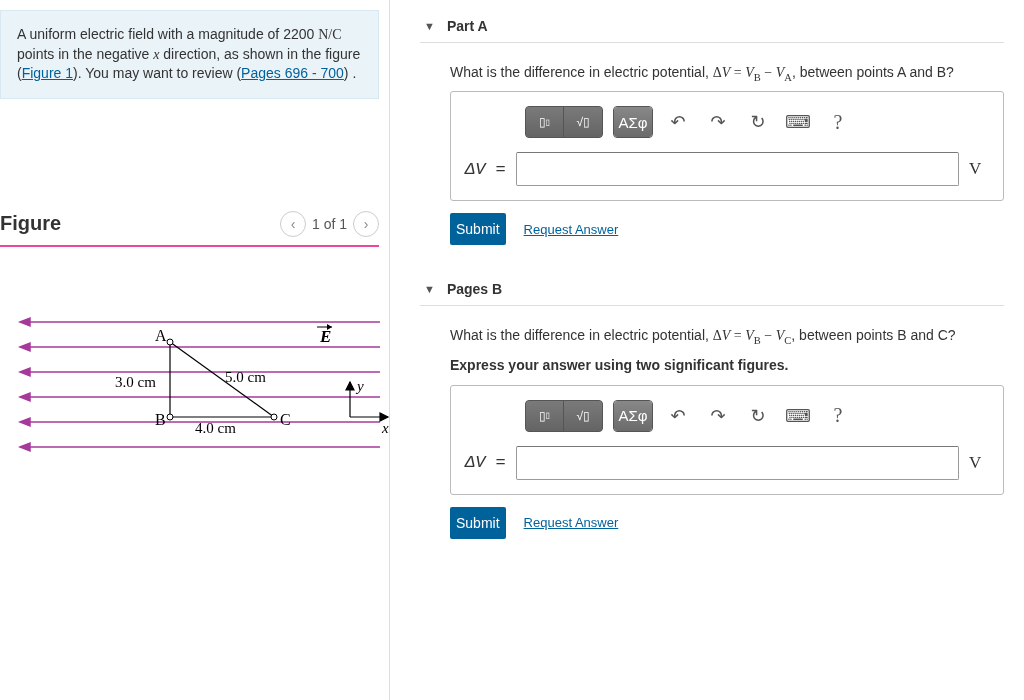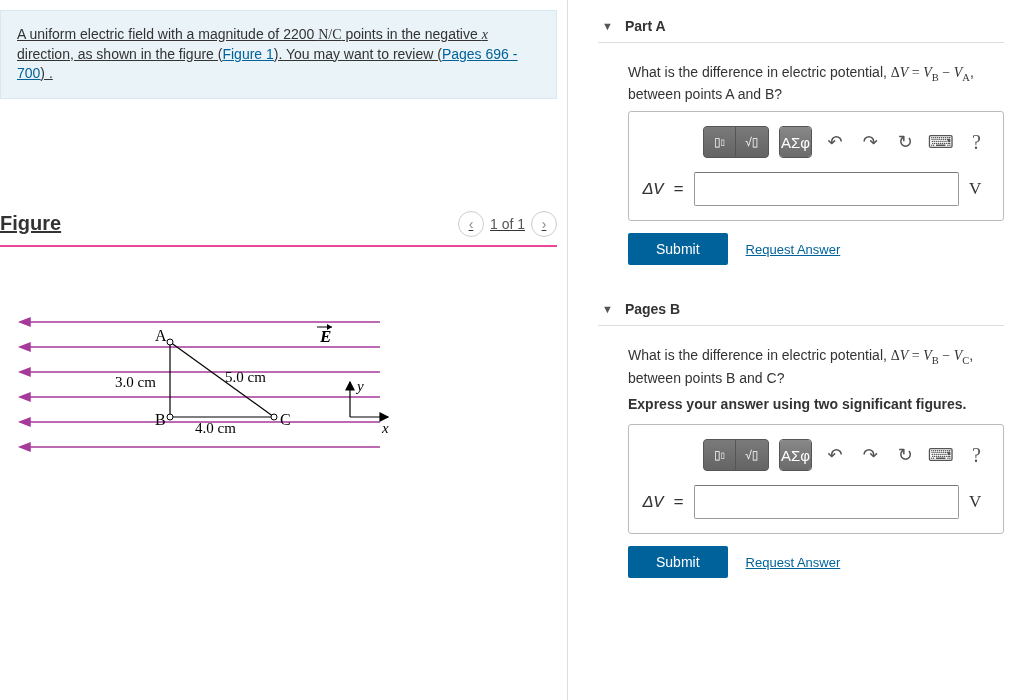--- a/index.html
+++ b/index.html
@@ -1,17 +1,17 @@
 <!DOCTYPE html>
 <html><head>
 <meta charset="utf-8">
 <style>
   * { box-sizing: border-box; margin: 0; padding: 0; }
   body { font-family: Arial, Helvetica, sans-serif; font-size: 14px; color: #333; background: #fff; width: 1024px; height: 700px; overflow: hidden; display: flex; }
-  .left-col { width: 568px; padding: 10px 10px 19px 0; border-right: 1px solid #ddd; text-decoration: underline; }
+  .left-col { width: 390px; padding: 10px 10px 19px 0; border-right: 1px solid #ddd; }
   .right-col { flex: 1; padding: 0 20px 10px 30px; overflow-y: auto; }
 
   .problem-box { background: #eaf3f8; border: 1px solid #d7e8f0; padding: 14px 16px; color: #333; line-height: 1.4; margin-bottom: 20px; }
   .problem-box a { color: #00629b; text-decoration: underline; }
 
   .fig-header { display: flex; align-items: center; justify-content: space-between; margin-top: 112px; padding-bottom: 8px; border-bottom: 2px solid #ec4899; }
   .fig-title { font-size: 20px; font-weight: bold; }
   .pager { display: flex; align-items: center; gap: 6px; color: #555; }
   .pager-btn { width: 26px; height: 26px; border: 1px solid #ccc; border-radius: 50%; display: flex; align-items: center; justify-content: center; color: #888; background: #fff; cursor: pointer; }
 
@@ -29,21 +29,21 @@
   .tool-group { display: flex; background: #6b6b6b; border-radius: 4px; overflow: hidden; border:1px solid #555; }
   .tool-btn { width: 38px; height: 30px; display: flex; align-items: center; justify-content: center; color: #fff; font-size: 15px; border-right: 1px solid #555; background: linear-gradient(#7a7a7a,#646464); }
   .tool-btn:last-child { border-right: none; }
   .tool-group.center .tool-btn { background: linear-gradient(#888,#6b6b6b); }
   .tool-icon { width: 30px; height: 30px; display:flex; align-items:center; justify-content:center; color:#555; font-size:18px; }
   .answer-row { display: flex; align-items: center; gap: 10px; }
   .answer-label { font-family: Liberation Mono, monospace; font-style: italic; font-size: 17px; }
   .answer-input { flex: 1; height: 34px; border: 1px solid #999; border-top-color:#777; border-radius: 2px; padding: 4px 6px; font-size: 14px; }
   .answer-unit { font-family: 'Times New Roman', serif; font-size: 17px; width: 20px; }
   .actions { display: flex; align-items: center; gap: 18px; margin-top: 12px; }
-  .submit-btn { background: #00629b; color: #fff; border: none; padding: 8px 28px; font-size: 14px; border-radius: 2px; cursor: pointer; }
+  .submit-btn { background: #00629b; color: #fff; border: none; padding: 8px 6px; font-size: 14px; border-radius: 2px; cursor: pointer; }
   .req-link { color: #00629b; text-decoration: underline; font-weight: normal; font-size: 13px; }
 
   .math { font-family: 'Times New Roman', serif; }
   .sub { font-size: 0.75em; vertical-align: sub; }
 </style>
 </head>
 <body>
 
 <div class="left-col">
   <div class="problem-box">

